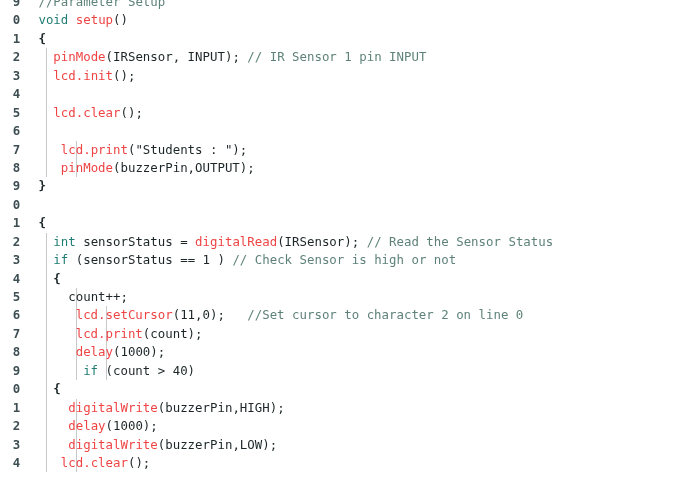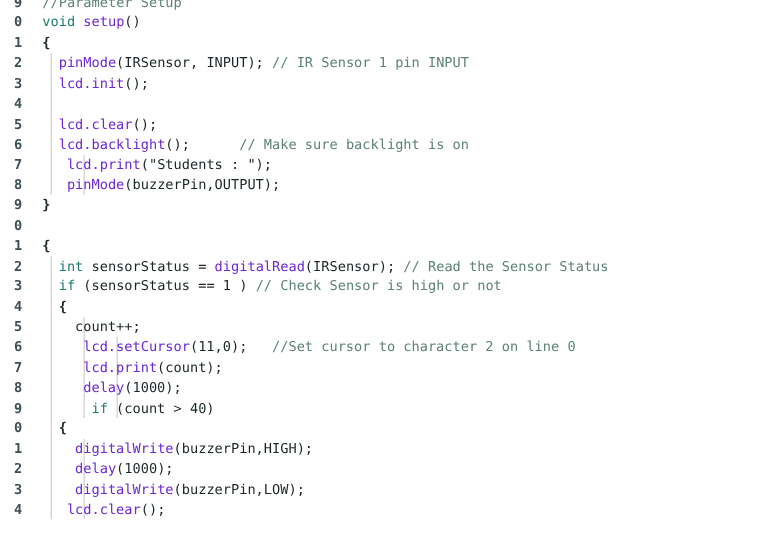--- a/index.html
+++ b/index.html
@@ -68,38 +68,38 @@
   }
   .guide {
     position: absolute;
     top: 0;
     width: 1px;
     background: #c9c9c9;
   }
 
   
   .kw   { color: #1f7d73; }     
-  .fn   { color: #6d28d9; }     
+  .fn   { color: #ef4444; }     
   .plain{ color: #1c2628; }     
   .cmt  { color: #5e8279; }
   .brace{ color: #1c2628; font-weight: 600; }
 </style>
 </head>
 <body>
 
 <div id="editor">
   <div id="scroller">
       <div class="code-line"><div class="guides"></div><span class="gutter" style="color: rgb(62, 79, 84);">9</span><span class="content" style="left: 38.45px;"><span class="cmt">//Parameter Setup</span></span></div>
       <div class="code-line"><div class="guides"></div><span class="gutter" style="color: rgb(62, 79, 84);">0</span><span class="content" style="left: 38.45px;"><span class="kw">void </span><span class="fn">setup</span><span class="plain">()</span></span></div>
       <div class="code-line"><div class="guides"></div><span class="gutter" style="color: rgb(62, 79, 84);">1</span><span class="content" style="left: 38.45px;"><span class="brace">{</span></span></div>
       <div class="code-line"><div class="guides"><div class="guide" style="left: 45.9px; height: 100%; background: rgb(201, 201, 201);"></div></div><span class="gutter" style="color: rgb(62, 79, 84);">2</span><span class="content" style="left: 53.35px;"><span class="fn">pinMode</span><span class="plain">(IRSensor, INPUT); </span><span class="cmt">// IR Sensor 1 pin INPUT</span></span></div>
       <div class="code-line"><div class="guides"><div class="guide" style="left: 45.9px; height: 100%; background: rgb(201, 201, 201);"></div></div><span class="gutter" style="color: rgb(62, 79, 84);">3</span><span class="content" style="left: 53.35px;"><span class="fn">lcd.init</span><span class="plain">();</span></span></div>
       <div class="code-line"><div class="guides"><div class="guide" style="left: 45.9px; height: 100%; background: rgb(201, 201, 201);"></div></div><span class="gutter" style="color: rgb(62, 79, 84);">4</span></div>
       <div class="code-line"><div class="guides"><div class="guide" style="left: 45.9px; height: 100%; background: rgb(201, 201, 201);"></div></div><span class="gutter" style="color: rgb(62, 79, 84);">5</span><span class="content" style="left: 53.35px;"><span class="fn">lcd.clear</span><span class="plain">();</span></span></div>
-      <div class="code-line"><div class="guides"><div class="guide" style="left: 45.9px; height: 100%; background: rgb(201, 201, 201);"></div></div><span class="gutter" style="color: rgb(62, 79, 84);">6</span><span class="content" style="left: 53.35px;"><span class="fn">lcd.backlight</span><span class="plain">();      </span><span class="cmt">// Make sure backlight is on</span></span></div>
+      <div class="code-line"><div class="guides"><div class="guide" style="left: 45.9px; height: 100%; background: rgb(201, 201, 201);"></div></div><span class="gutter" style="color: rgb(62, 79, 84);">6</span></div>
       <div class="code-line"><div class="guides"><div class="guide" style="left: 45.9px; height: 100%; background: rgb(201, 201, 201);"></div><div class="guide" style="left: 75.7px; height: 100%; background: rgb(201, 201, 201);"></div></div><span class="gutter" style="color: rgb(62, 79, 84);">7</span><span class="content" style="left: 60.8px;"><span class="fn">lcd.print</span><span class="plain">("Students : ");</span></span></div>
       <div class="code-line"><div class="guides"><div class="guide" style="left: 45.9px; height: 100%; background: rgb(201, 201, 201);"></div><div class="guide" style="left: 75.7px; height: 100%; background: rgb(201, 201, 201);"></div></div><span class="gutter" style="color: rgb(62, 79, 84);">8</span><span class="content" style="left: 60.8px;"><span class="fn">pinMode</span><span class="plain">(buzzerPin,OUTPUT);</span></span></div>
       <div class="code-line"><div class="guides"></div><span class="gutter" style="color: rgb(62, 79, 84);">9</span><span class="content" style="left: 38.45px;"><span class="brace">}</span></span></div>
       <div class="code-line"><div class="guides"></div><span class="gutter" style="color: rgb(62, 79, 84);">0</span></div>
       <div class="code-line"><div class="guides"></div><span class="gutter" style="color: rgb(62, 79, 84);">1</span><span class="content" style="left: 38.45px;"><span class="brace">{</span></span></div>
       <div class="code-line"><div class="guides"><div class="guide" style="left: 45.9px; height: 100%; background: rgb(201, 201, 201);"></div></div><span class="gutter" style="color: rgb(62, 79, 84);">2</span><span class="content" style="left: 53.35px;"><span class="kw">int </span><span class="plain">sensorStatus = </span><span class="fn">digitalRead</span><span class="plain">(IRSensor); </span><span class="cmt">// Read the Sensor Status</span></span></div>
       <div class="code-line"><div class="guides"><div class="guide" style="left: 45.9px; height: 100%; background: rgb(201, 201, 201);"></div></div><span class="gutter" style="color: rgb(62, 79, 84);">3</span><span class="content" style="left: 53.35px;"><span class="kw">if </span><span class="plain">(sensorStatus == 1 ) </span><span class="cmt">// Check Sensor is high or not</span></span></div>
       <div class="code-line"><div class="guides"><div class="guide" style="left: 45.9px; height: 100%; background: rgb(201, 201, 201);"></div></div><span class="gutter" style="color: rgb(62, 79, 84);">4</span><span class="content" style="left: 53.35px;"><span class="brace">{</span></span></div>
       <div class="code-line"><div class="guides"><div class="guide" style="left: 45.9px; height: 100%; background: rgb(201, 201, 201);"></div><div class="guide" style="left: 75.7px; height: 100%; background: rgb(201, 201, 201);"></div></div><span class="gutter" style="color: rgb(62, 79, 84);">5</span><span class="content" style="left: 68.25px;"><span class="plain">count++;</span></span></div>
       <div class="code-line"><div class="guides"><div class="guide" style="left: 45.9px; height: 100%; background: rgb(201, 201, 201);"></div><div class="guide" style="left: 75.7px; height: 100%; background: rgb(201, 201, 201);"></div><div class="guide" style="left: 105.5px; height: 100%; background: rgb(201, 201, 201);"></div></div><span class="gutter" style="color: rgb(62, 79, 84);">6</span><span class="content" style="left: 75.7px;"><span class="fn">lcd.setCursor</span><span class="plain">(11,0);   </span><span class="cmt">//Set cursor to character 2 on line 0</span></span></div>

